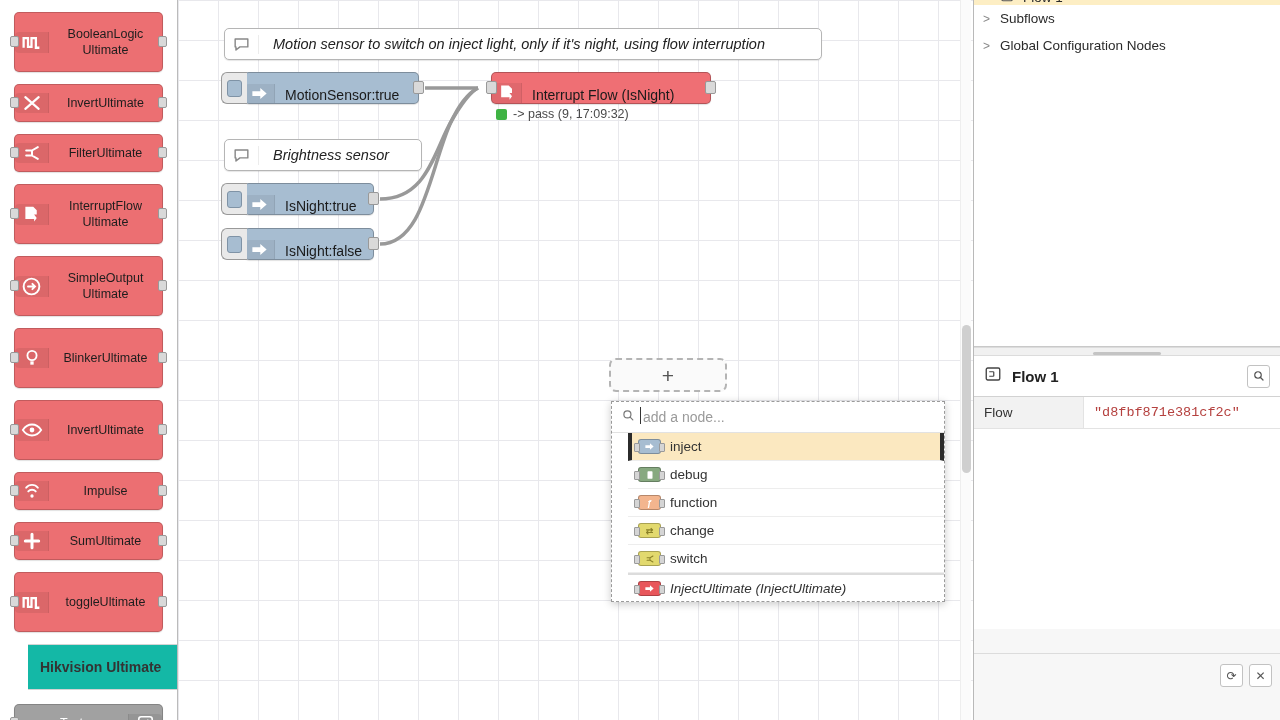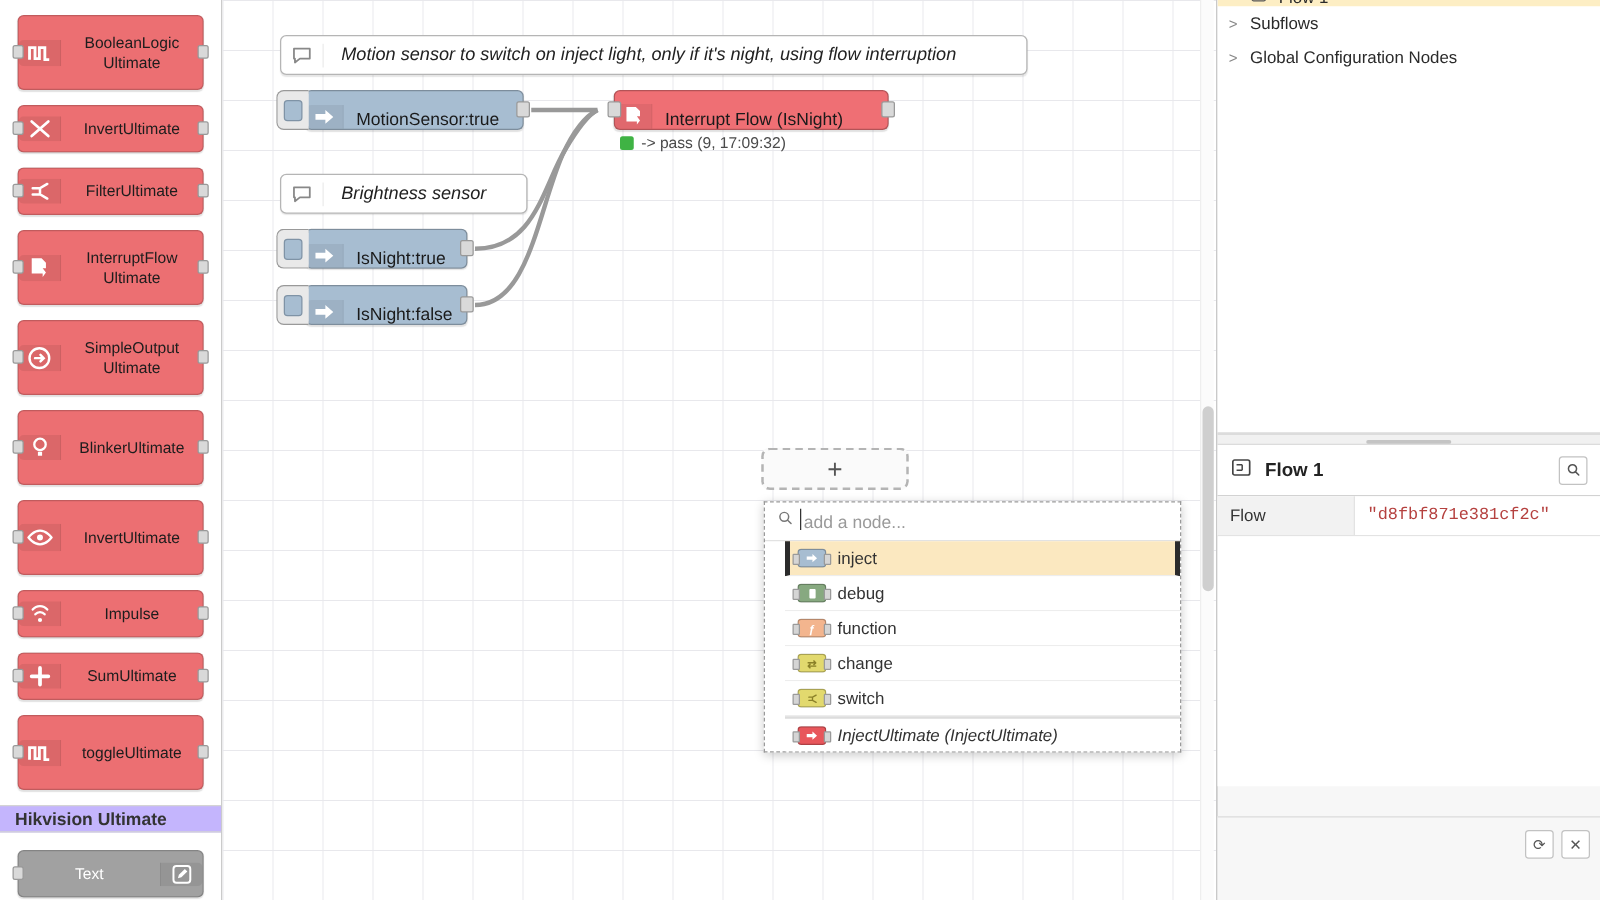--- a/index.html
+++ b/index.html
@@ -50,27 +50,28 @@
   }
   .pal-node .lbl.gray-txt { color: #fff; }
   .port {
     position: absolute; width: 9px; height: 11px;
     background: #d9d9d9; border: 1px solid #999; border-radius: 2px;
     top: 50%; margin-top: -6px;
   }
   .port.in  { left: -5px; }
   .port.out { right: -5px; }
   .pal-cat {
-    background: #c4b5fd;
+    background: #14b8a6;
     border-top: 1px solid #d4d4d4;
     border-bottom: 1px solid #d4d4d4;
     font-size: 14px; font-weight: bold; color: #333;
-    padding: 2px 12px;
+    padding: 14px 12px;
     margin-bottom: 14px;
     cursor: pointer;
+    margin-left: 28px;
   }
   #pal-scroll { padding-top: 12px; }
 
   
   #canvas {
     position: absolute; left: 178px; top: 0;
     width: 795px; height: 720px;
     background-color: #fff;
     background-image:
       linear-gradient(to right, #e8e8ec 1px, transparent 1px),

